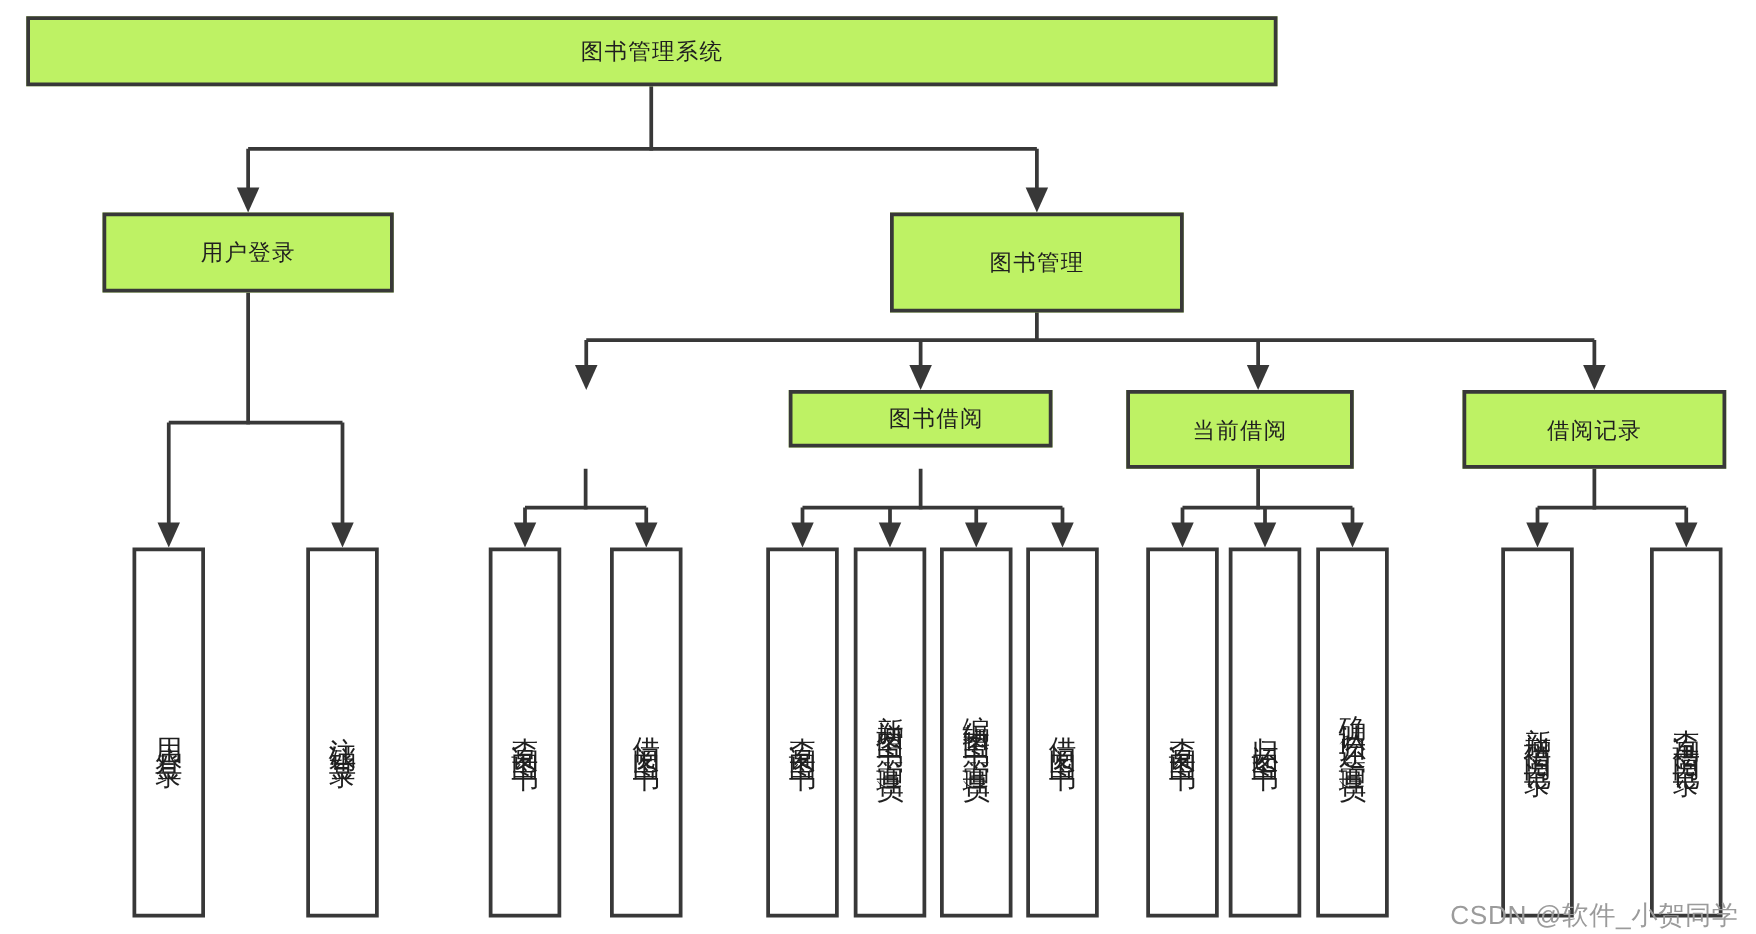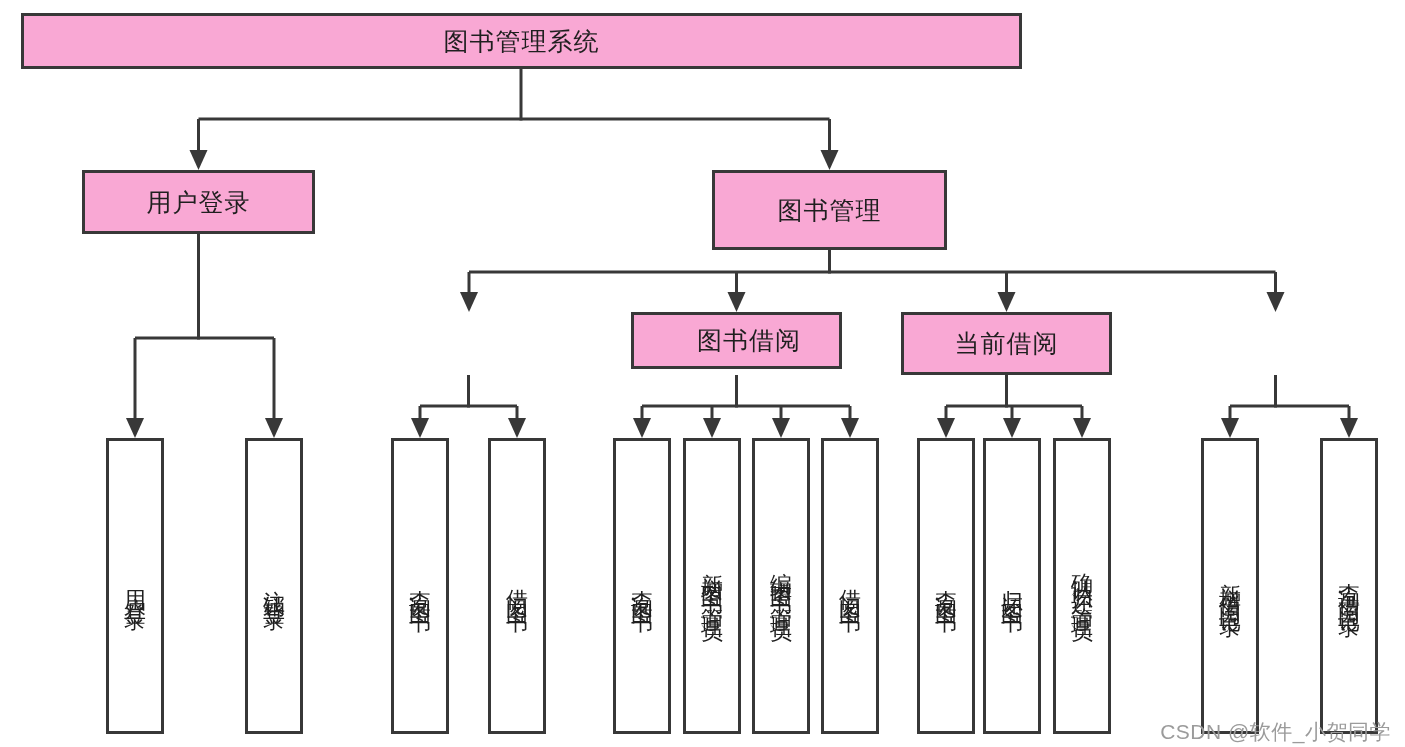--- a/index.html
+++ b/index.html
@@ -13,24 +13,24 @@
   body{
     width:1405px;height:747px;overflow:hidden;
     font-family:"Liberation Sans","DejaVu Sans",sans-serif;
     color:var(--text);
   }
   #stage{position:relative;width:1405px;height:747px;background:var(--bg);}
   #wires{position:absolute;left:0;top:0;width:1405px;height:747px;}
   #wires line{stroke:var(--line);stroke-width:3;}
   #wires polygon{fill:var(--line);}
   .hbox{
-    position:absolute;box-sizing:border-box;background:#f9a8d4;
+    position:absolute;box-sizing:border-box;background:#bef264;
     border:3px solid var(--border);
     display:flex;align-items:center;justify-content:center;
-    font-size:25px;letter-spacing:1px;color:var(--text);
+    font-size:18px;letter-spacing:1px;color:var(--text);
     white-space:nowrap;
   }
   .vbox{
     position:absolute;box-sizing:border-box;background:#fff;
     border:3px solid var(--border);
     display:flex;align-items:center;justify-content:center;
   }
   .vbox .vtext{
     writing-mode:vertical-rl;text-orientation:mixed;
     font-size:22px;letter-spacing:7px;line-height:1;
@@ -115,22 +115,23 @@
       <line x1="1349" y1="406" x2="1349" y2="419"></line>
       <polygon points="1340,418 1358,418 1349,438"></polygon>
     </g>
   </svg>
 
   <div class="hbox" style="left:21px;top:13px;width:1001px;height:56px;">图书管理系统</div>
 
   <div class="hbox" style="left:82px;top:170px;width:233px;height:64px;">用户登录</div>
   <div class="hbox" style="left:712px;top:170px;width:235px;height:80px;">图书管理</div>
 
-  <div class="hbox" style="left:631px;top:312px;width:211px;height:57px;padding-left:25px;">图书借阅</div>
-  <div class="hbox" style="left:901px;top:312px;width:211px;height:63px;">当前借阅</div>
+  <div class="hbox" style="left:631px;top:312px;width:211px;height:46px;padding-left:25px;">图书借阅</div>
+  <div class="hbox" style="left:901px;top:312px;width:182px;height:63px;">当前借阅</div>
+  <div class="hbox" style="left:1170px;top:312px;width:211px;height:63px;">借阅记录</div>
 
   <div class="vbox" style="left:106px;top:438px;width:58px;height:296px;">
     <span class="vtext">用户登录</span>
   </div>
   <div class="vbox" style="left:245px;top:438px;width:58px;height:296px;">
     <span class="vtext">注销登录</span>
   </div>
 
   <div class="vbox" style="left:391px;top:438px;width:58px;height:296px;">
     <span class="vtext">查询图书</span>

